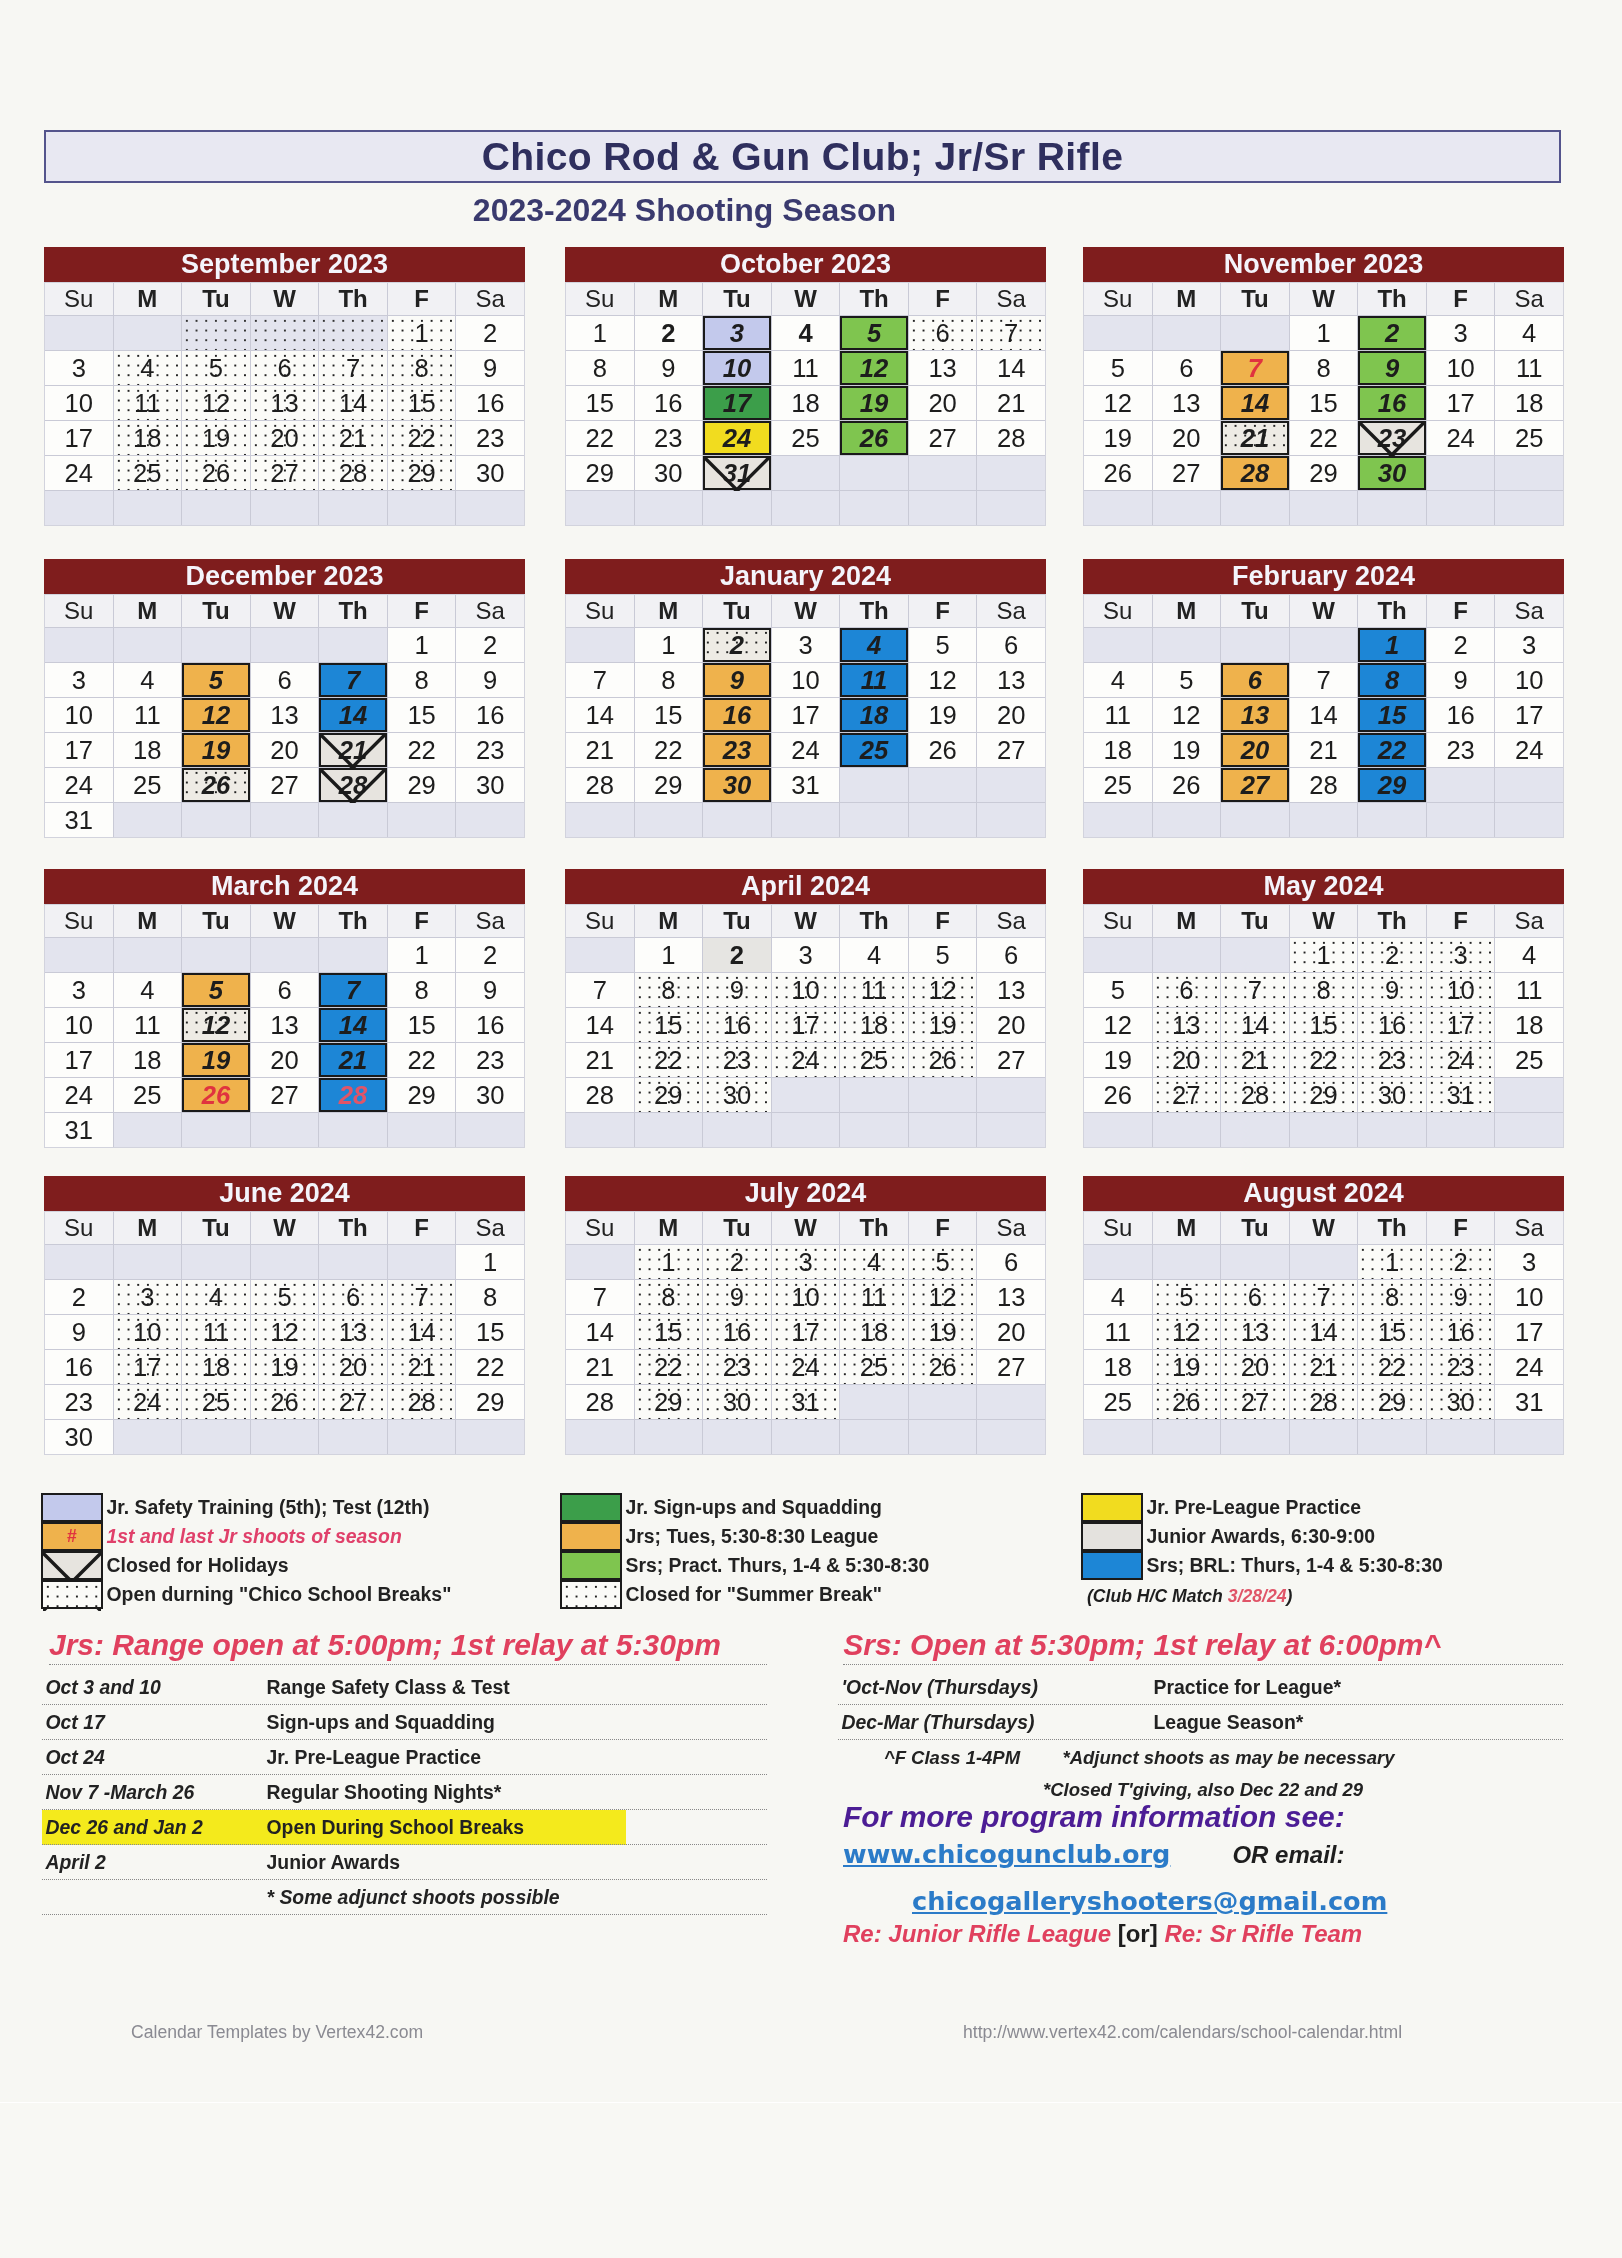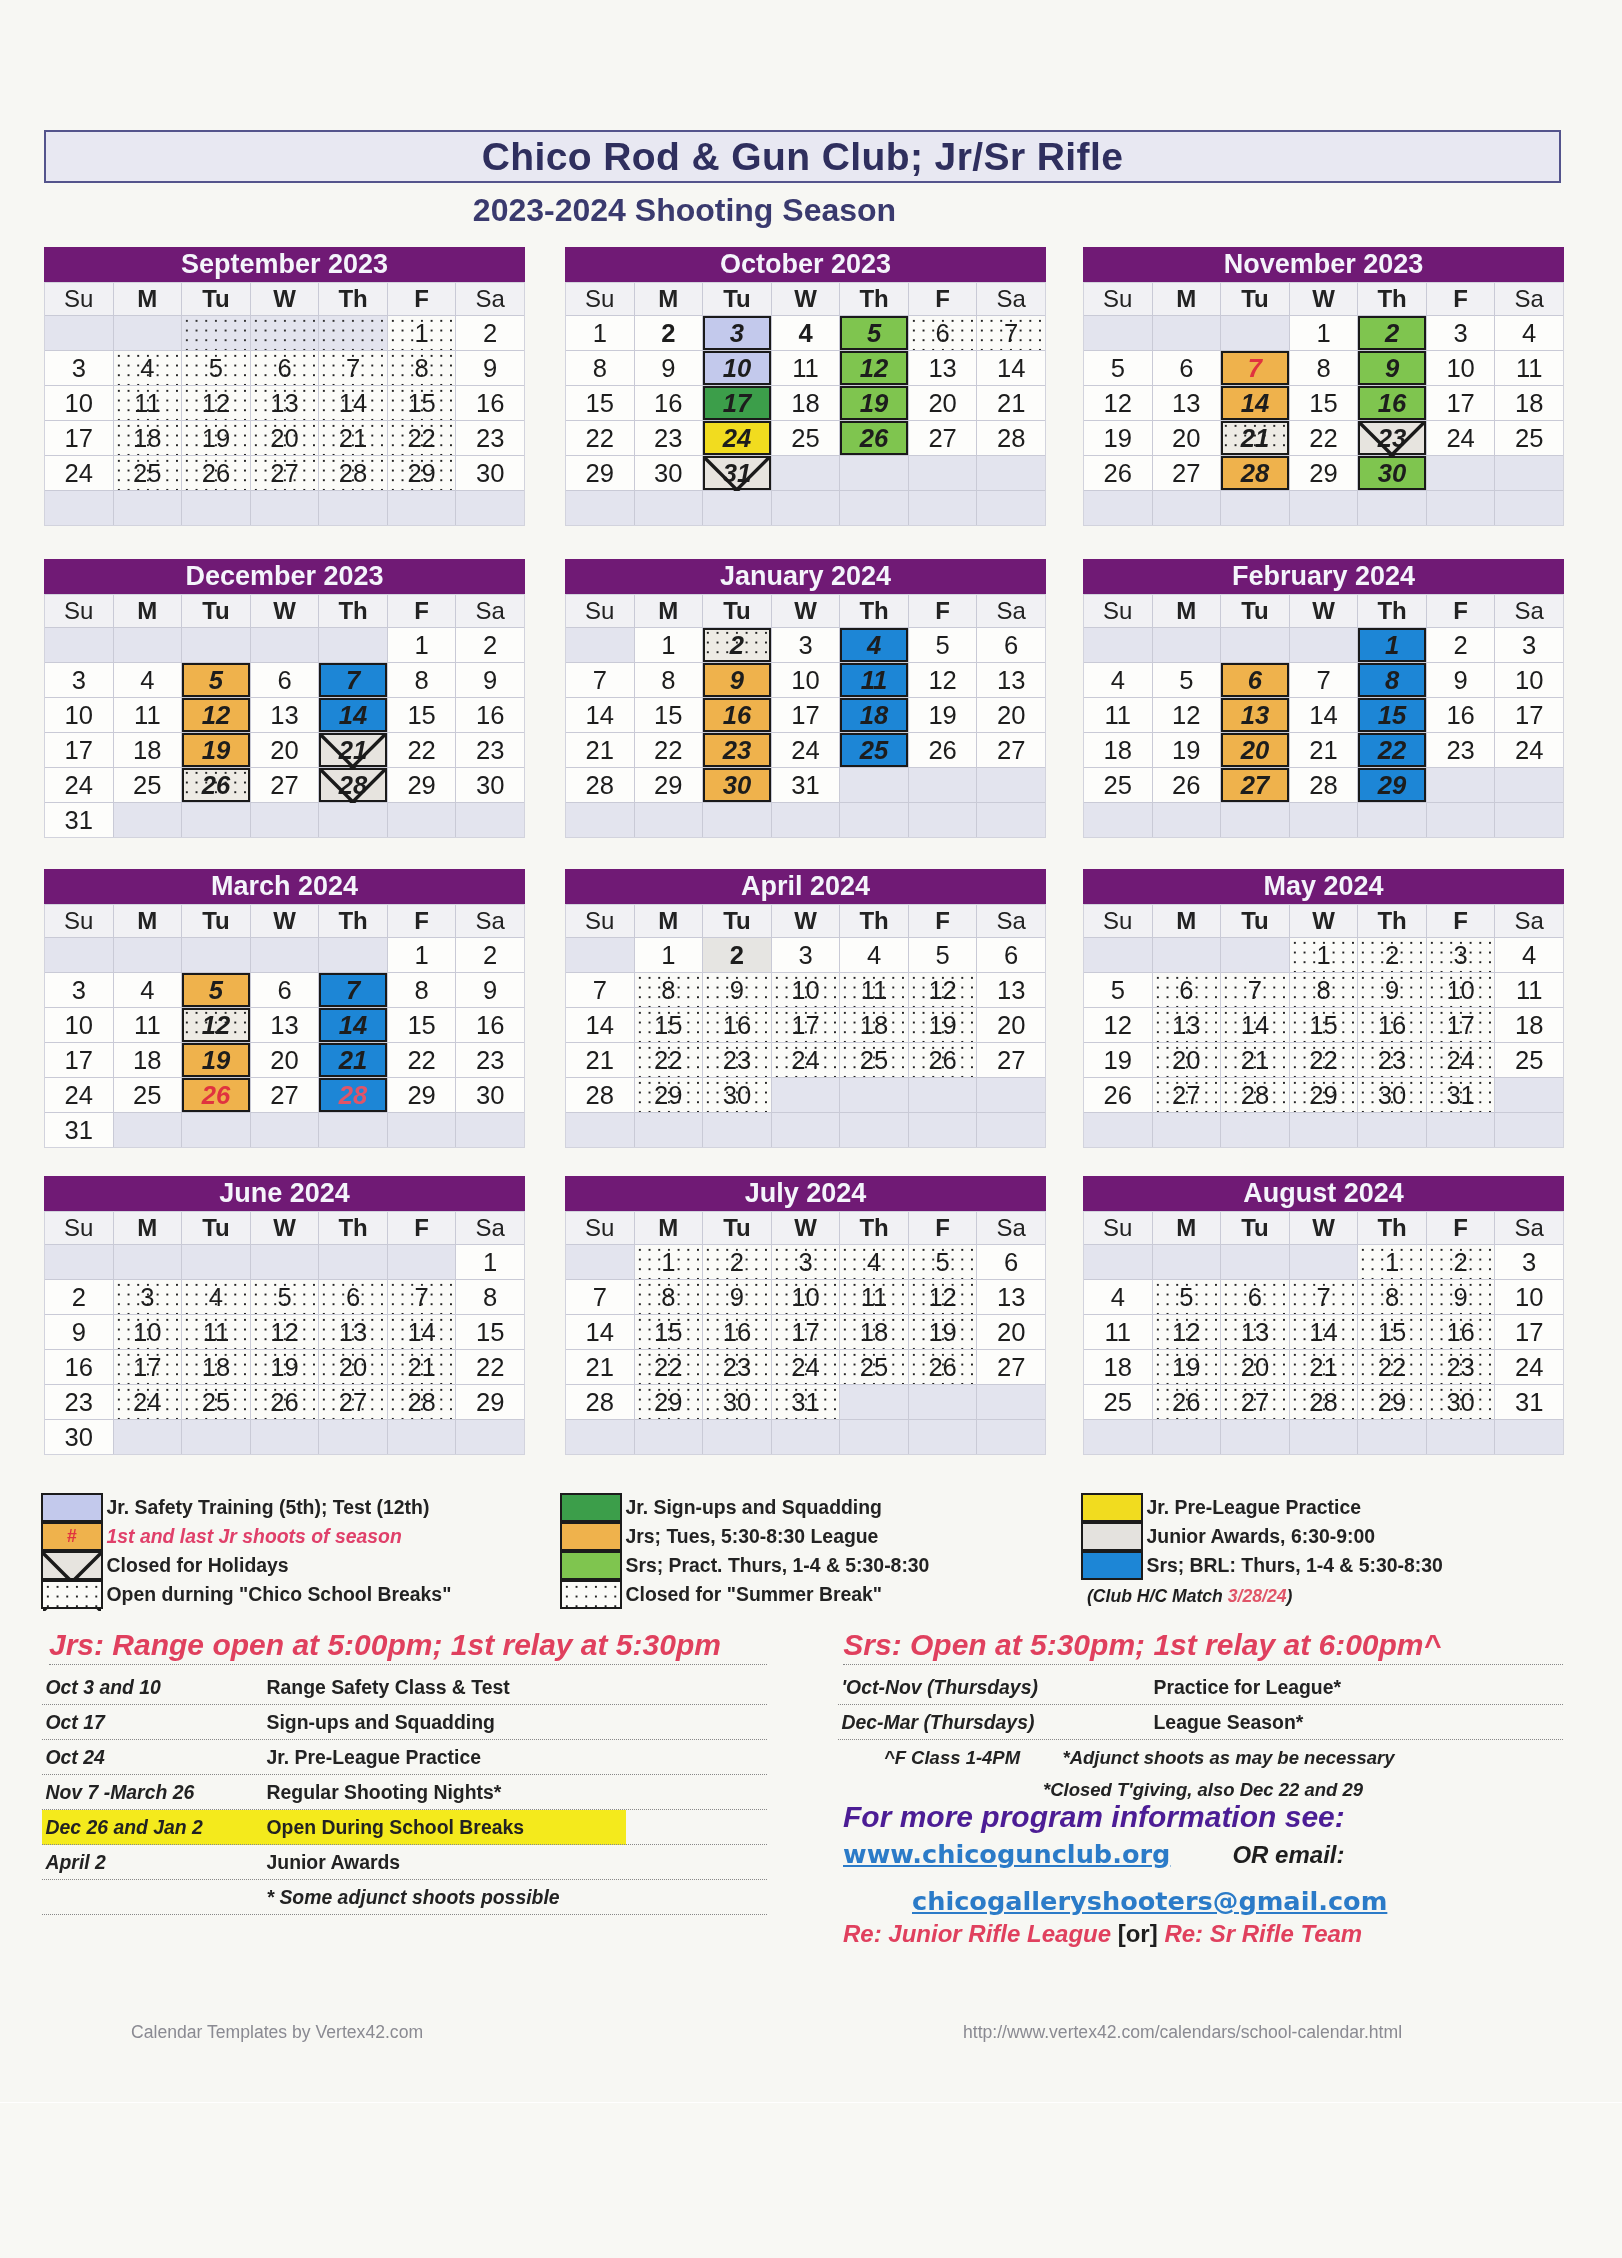--- a/index.html
+++ b/index.html
@@ -14,21 +14,21 @@
     left:44px; top:130px; width:1517px; height:53px;
     border:2.6px solid #54548c; background:#e8e8f2;
     display:flex; align-items:center; justify-content:center;
     box-sizing:border-box;
   }
   .title-box span { font-size:39px; font-weight:bold; color:#2f2f5e; letter-spacing:0.4px; }
   .subtitle { left:0; width:1341px; top:192px; text-align:center; font-size:32px; font-weight:bold; color:#3a3a6e;margin-left:14px; }
 
   .month { width:481px; }
   .m-head {
-    height:35px; background:#701a75; color:#f4f4fb;
+    height:35px; background:#7f1d1d; color:#f4f4fb;
     font-size:27px; font-weight:bold; text-align:center; line-height:35px;
   }
   .m-grid { display:grid; grid-template-columns:repeat(7, 1fr); background:#c9cad6; gap:1px; border:1.8px solid #d2d3dd; }
   .dn { background:#f1f1f4; height:32px; line-height:32px; text-align:center; font-size:24px; color:#222; }
   .dn.b { font-weight:bold; }
   .cell { background:#fdfdfb; height:34px; line-height:34px; text-align:center; font-size:25.6px; position:relative; color:#1d1d1d; box-sizing:border-box; }
   .cell.empty { background:#e3e4ee; }
   .cell.dot {
     background-color:#fbfbf8;
     background-image:radial-gradient(circle, #222 1.2px, transparent 1.4px);

